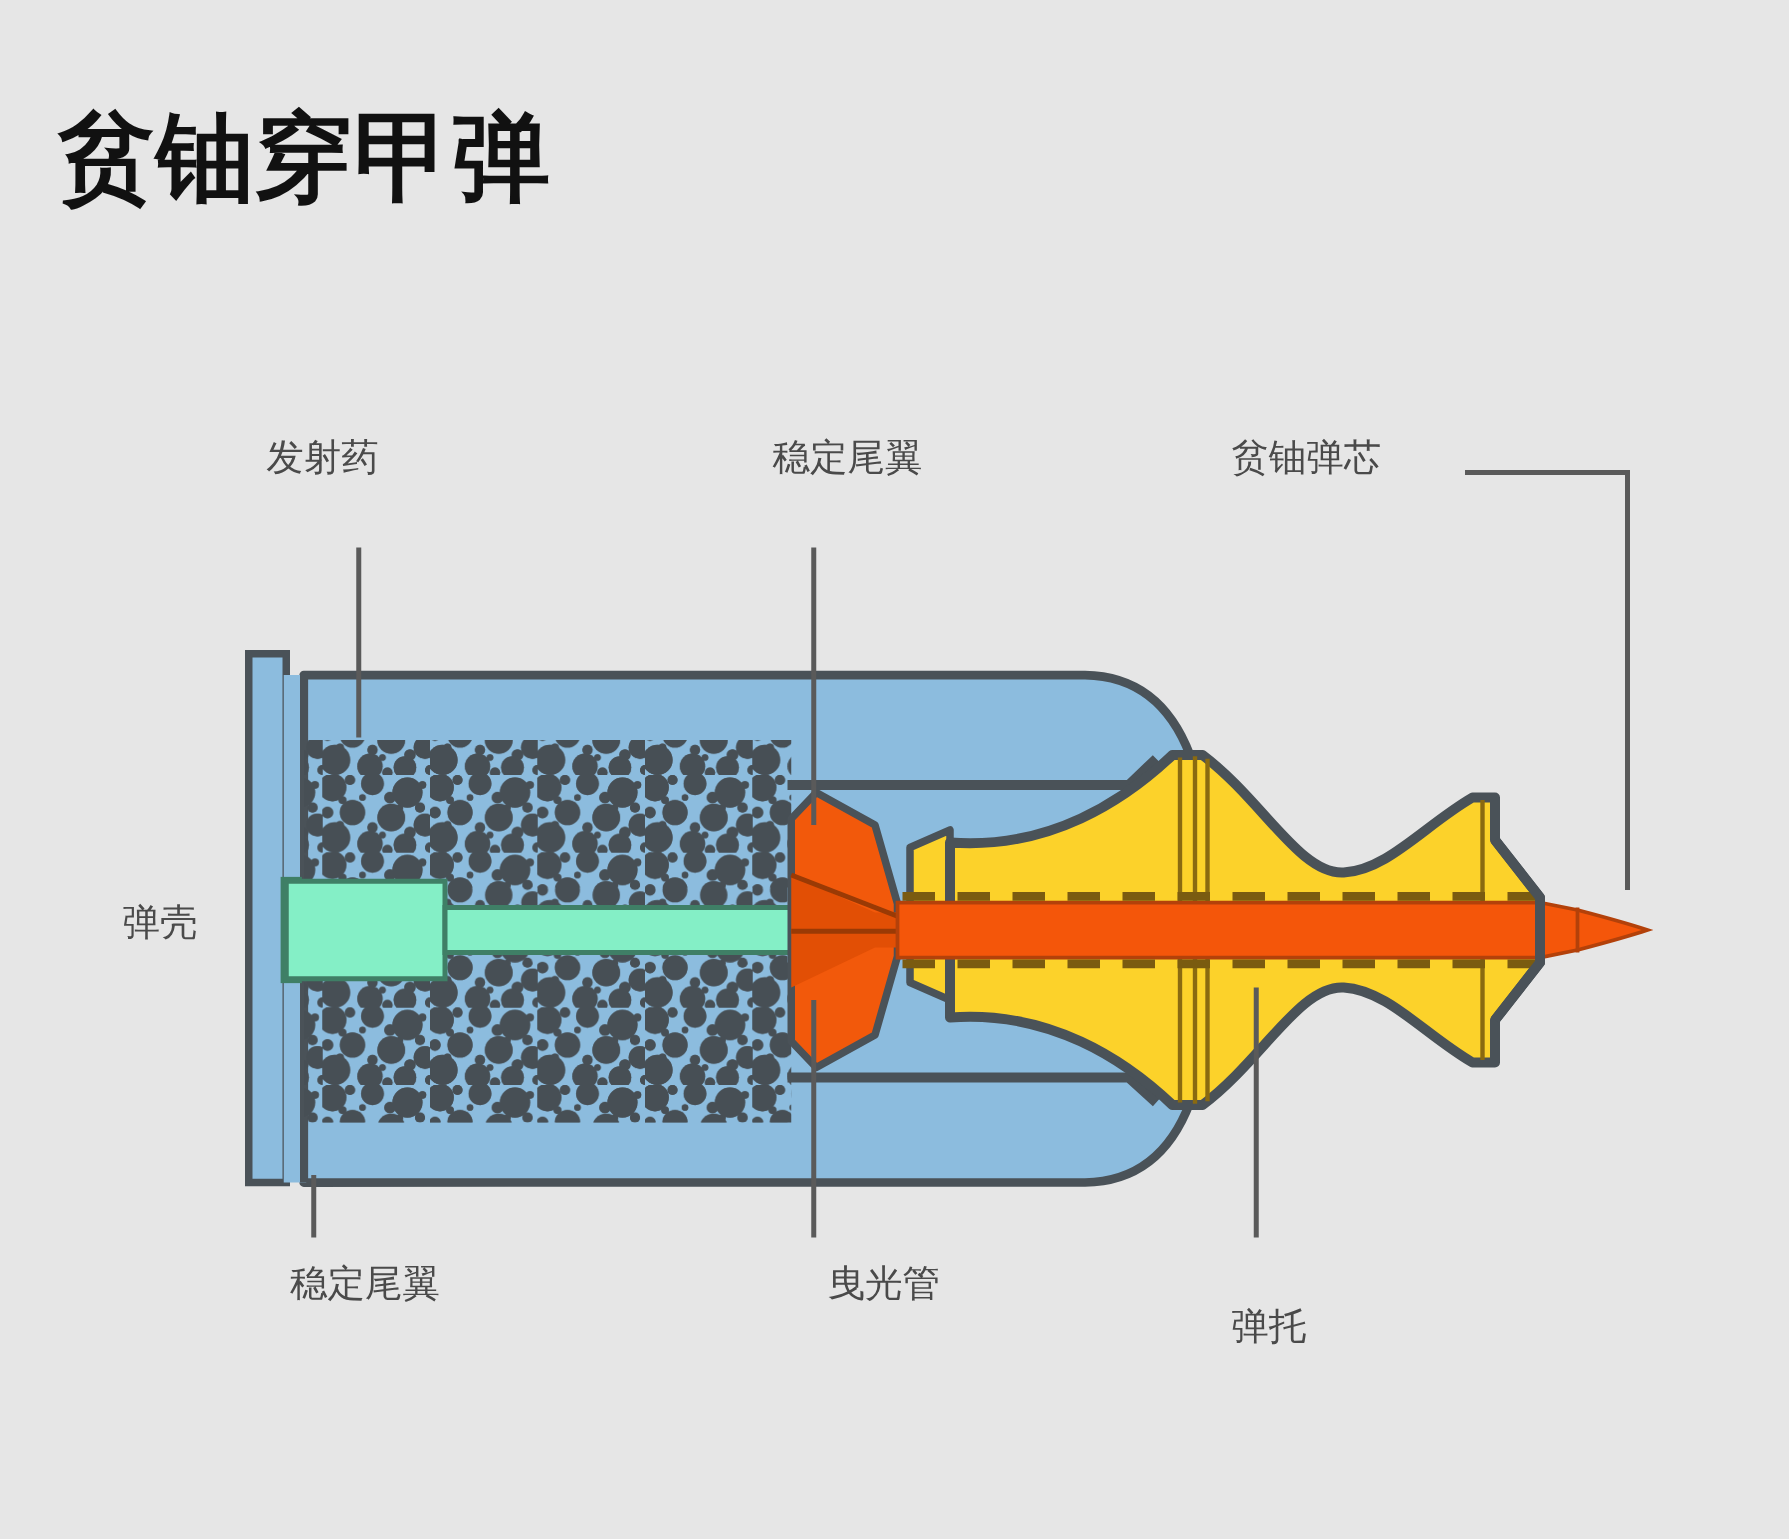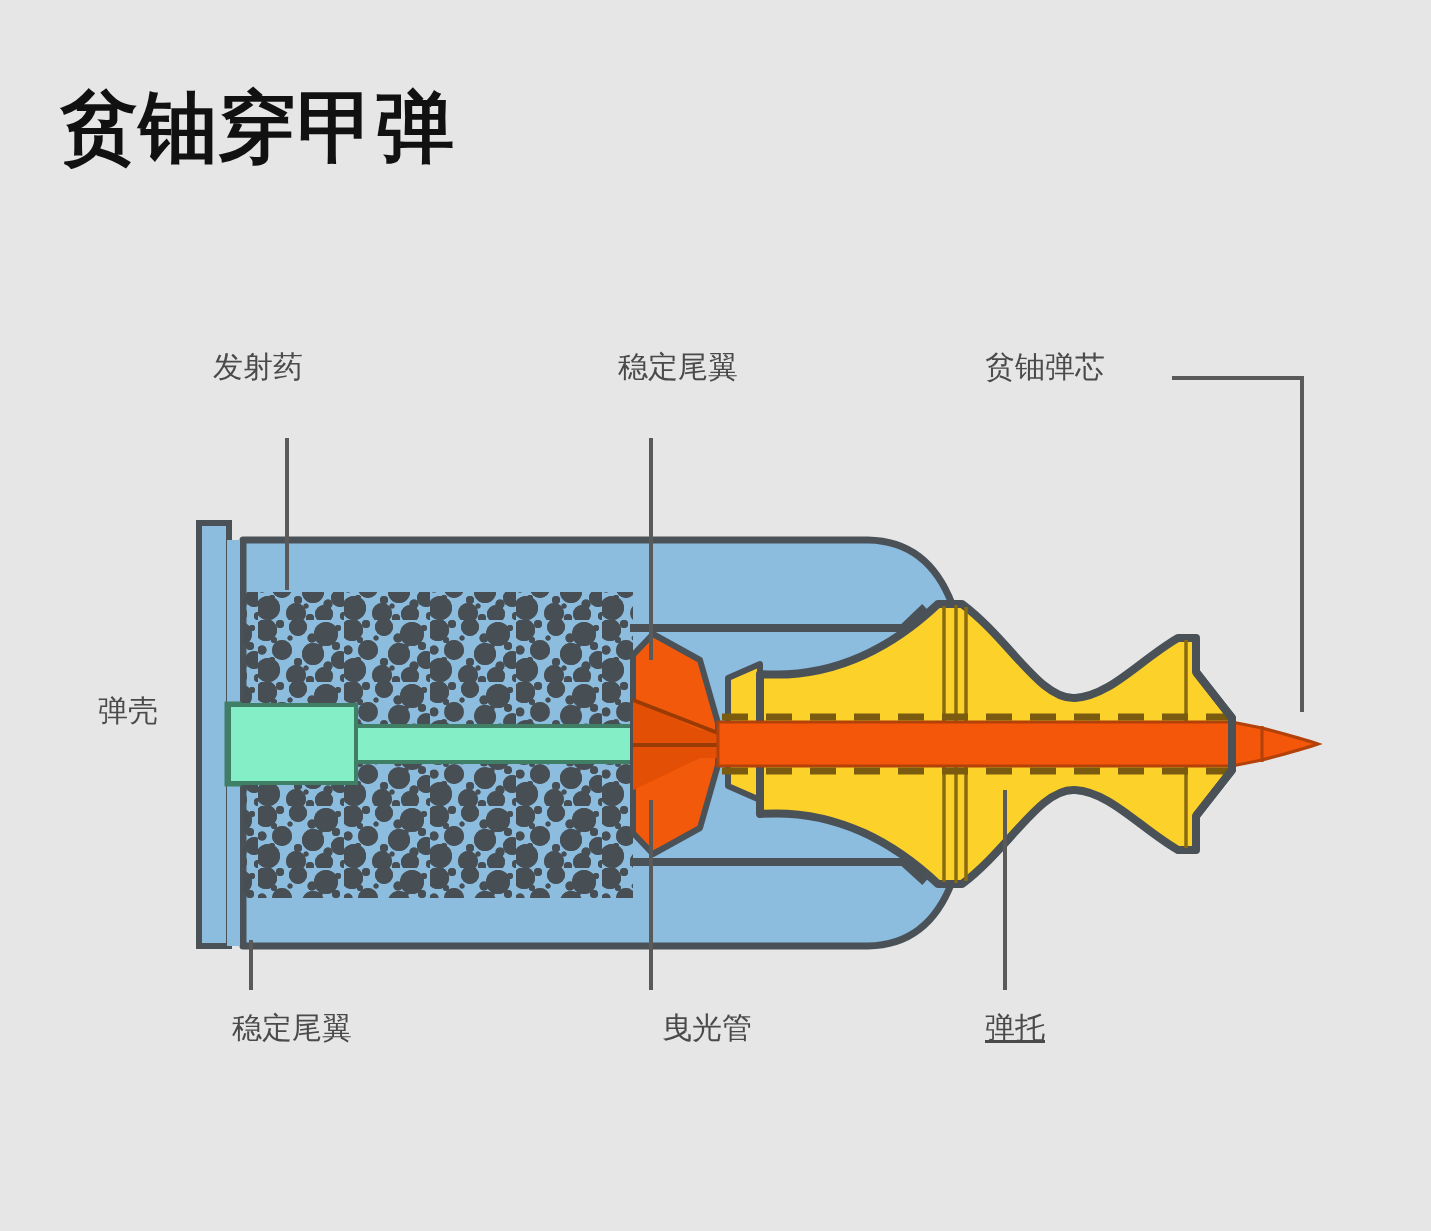--- a/index.html
+++ b/index.html
@@ -6,34 +6,33 @@
   body{
     width:1431px;height:1231px;position:relative;overflow:hidden;
     font-family:"DejaVu Sans","Liberation Sans",sans-serif;
   }
   #stage{position:absolute;inset:0;background:#e6e6e6;}
   #title{
     position:absolute;left:46px;top:88px;
     font-size:78px;font-weight:bold;color:#111;
     letter-spacing:1px;line-height:1;
     font-family:"DejaVu Sans","Liberation Sans",sans-serif;
-    margin-left:14px;
   }
   .lbl{
     position:absolute;font-size:30px;color:#4a4a4a;
     white-space:nowrap;line-height:1;
     font-family:"DejaVu Sans","Liberation Sans",sans-serif;
   }
   #lbl-propellant{left:213px;top:352px;}
   #lbl-fins{left:618px;top:352px;}
   #lbl-core{left:985px;top:352px;}
-  #lbl-case{left:98px;top:696px;}
+  #lbl-case{left:98px;top:724px;}
   #lbl-ignition{left:232px;top:1013px;}
   #lbl-tracer{left:618px;top:1013px;margin-left:44px;}
-  #lbl-sabot{left:985px;top:1013px;text-decoration:underline;}
+  #lbl-sabot{left:985px;top:1047px;}
   svg#art{position:absolute;left:0;top:0;width:1431px;height:1231px;}
 </style>
 </head>
 <body>
 
 <div id="stage">
 
   <div id="title">贫铀穿甲弹</div>
 
   <svg id="art" viewBox="0 0 1431 1231">

